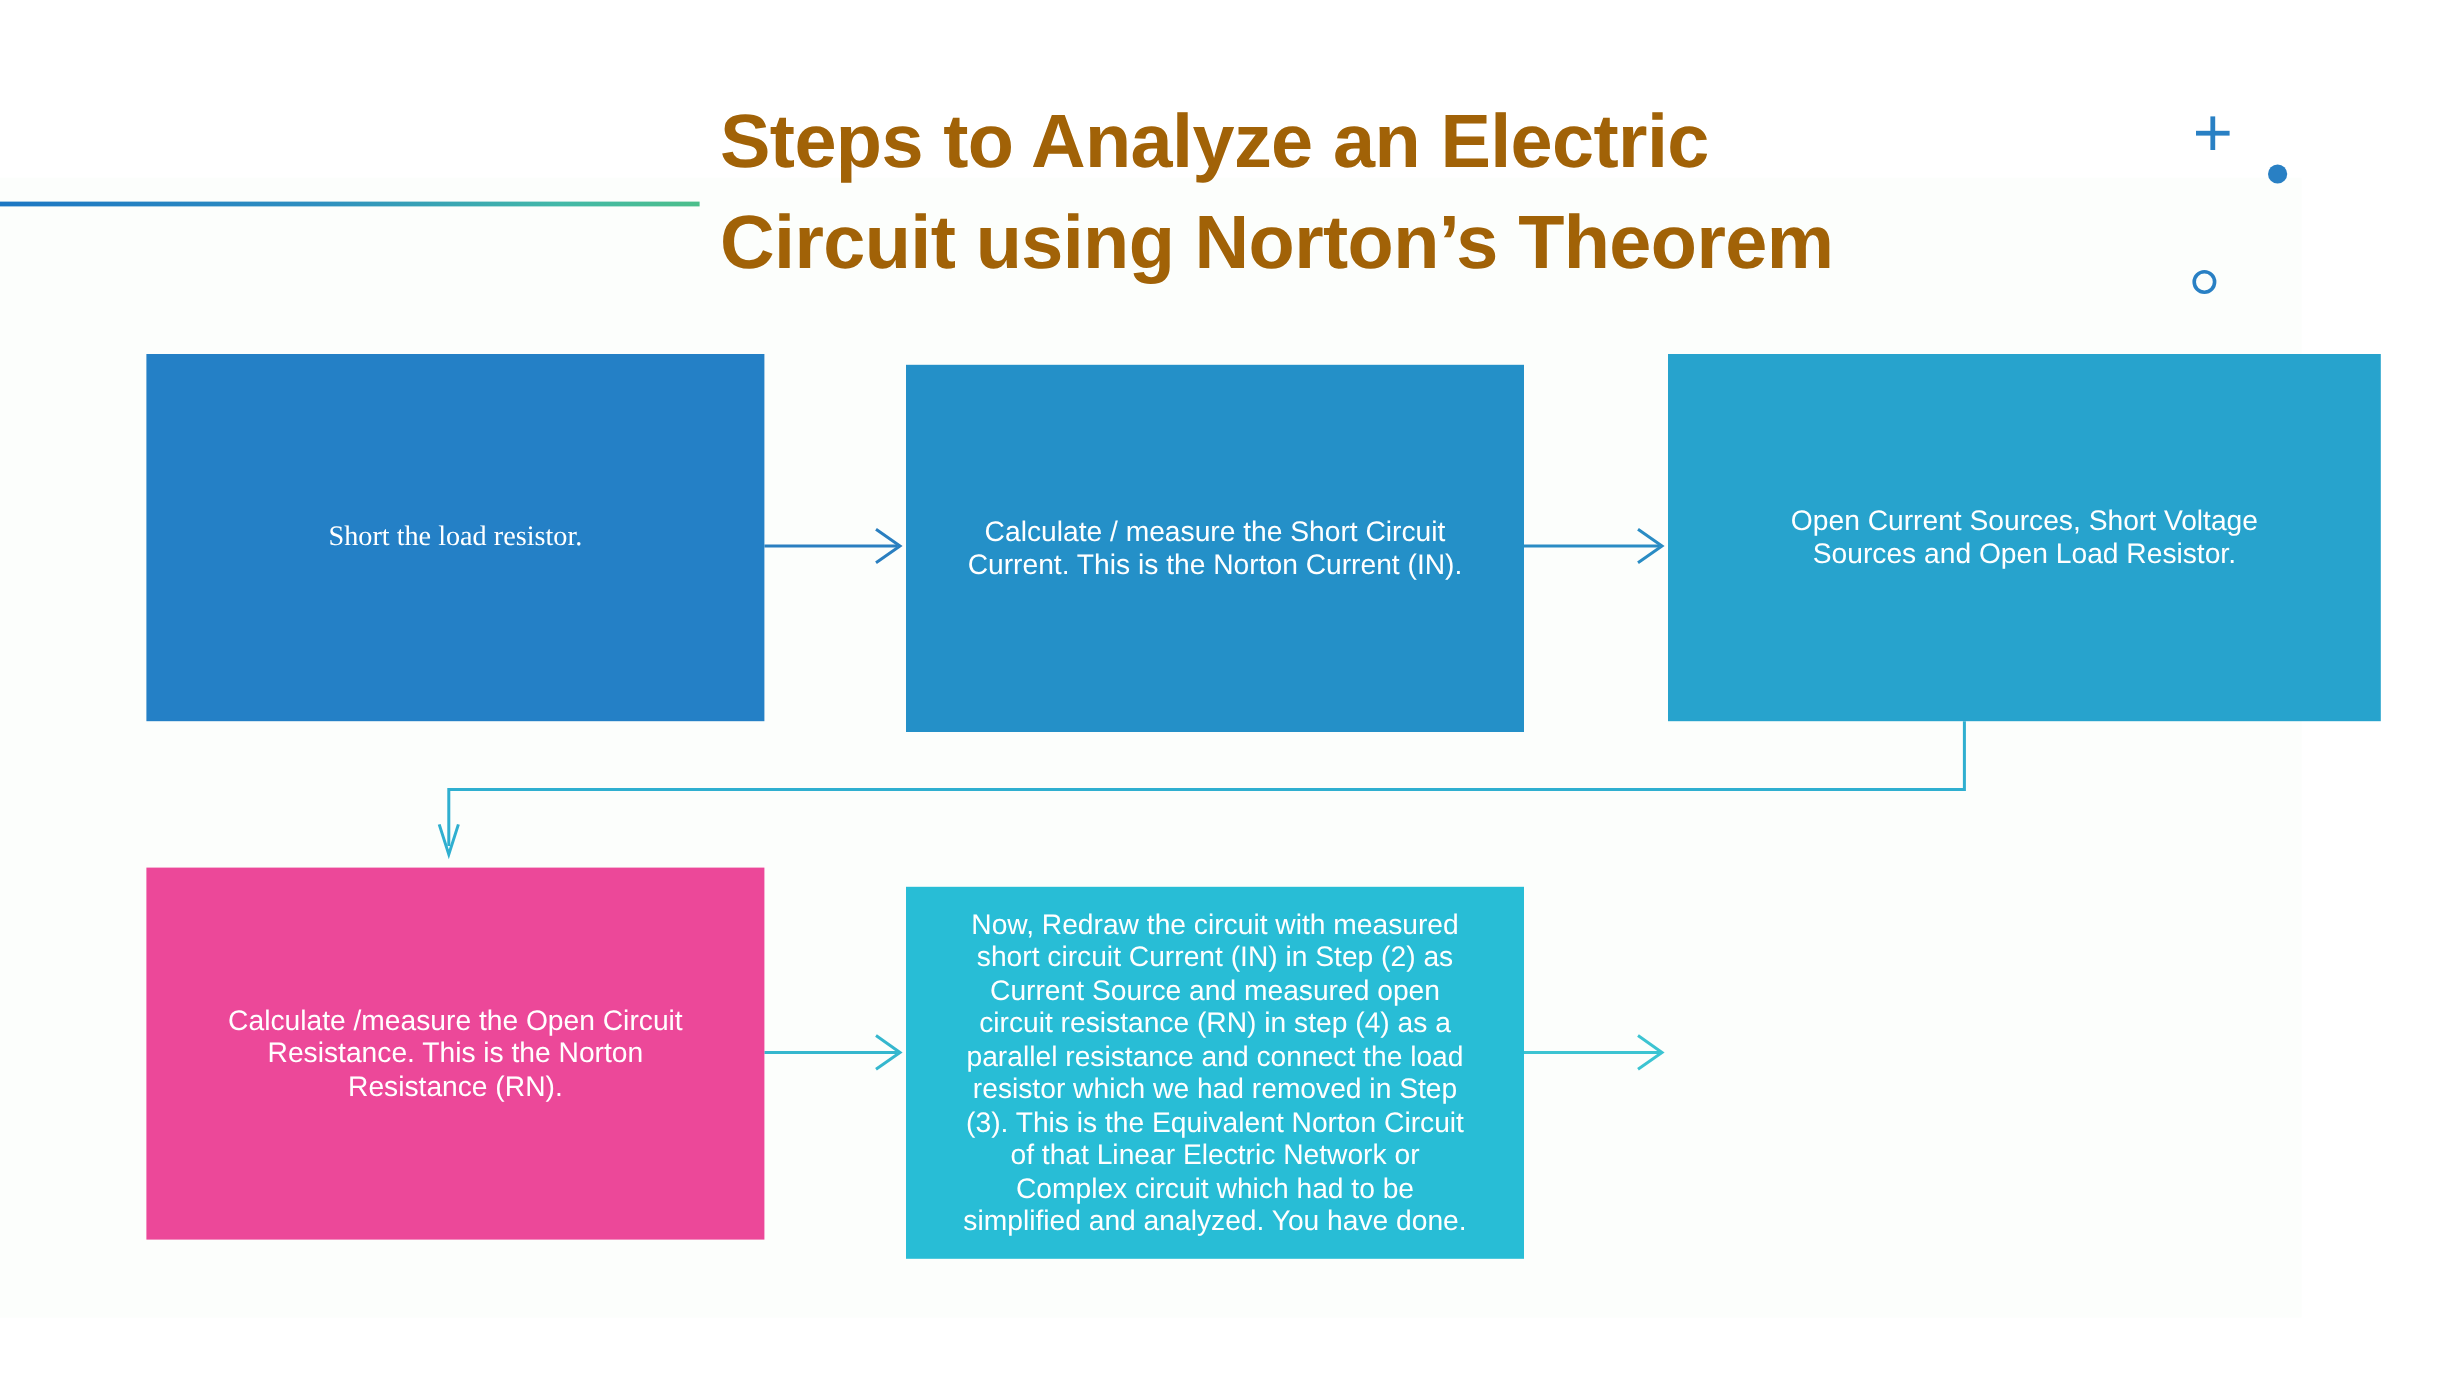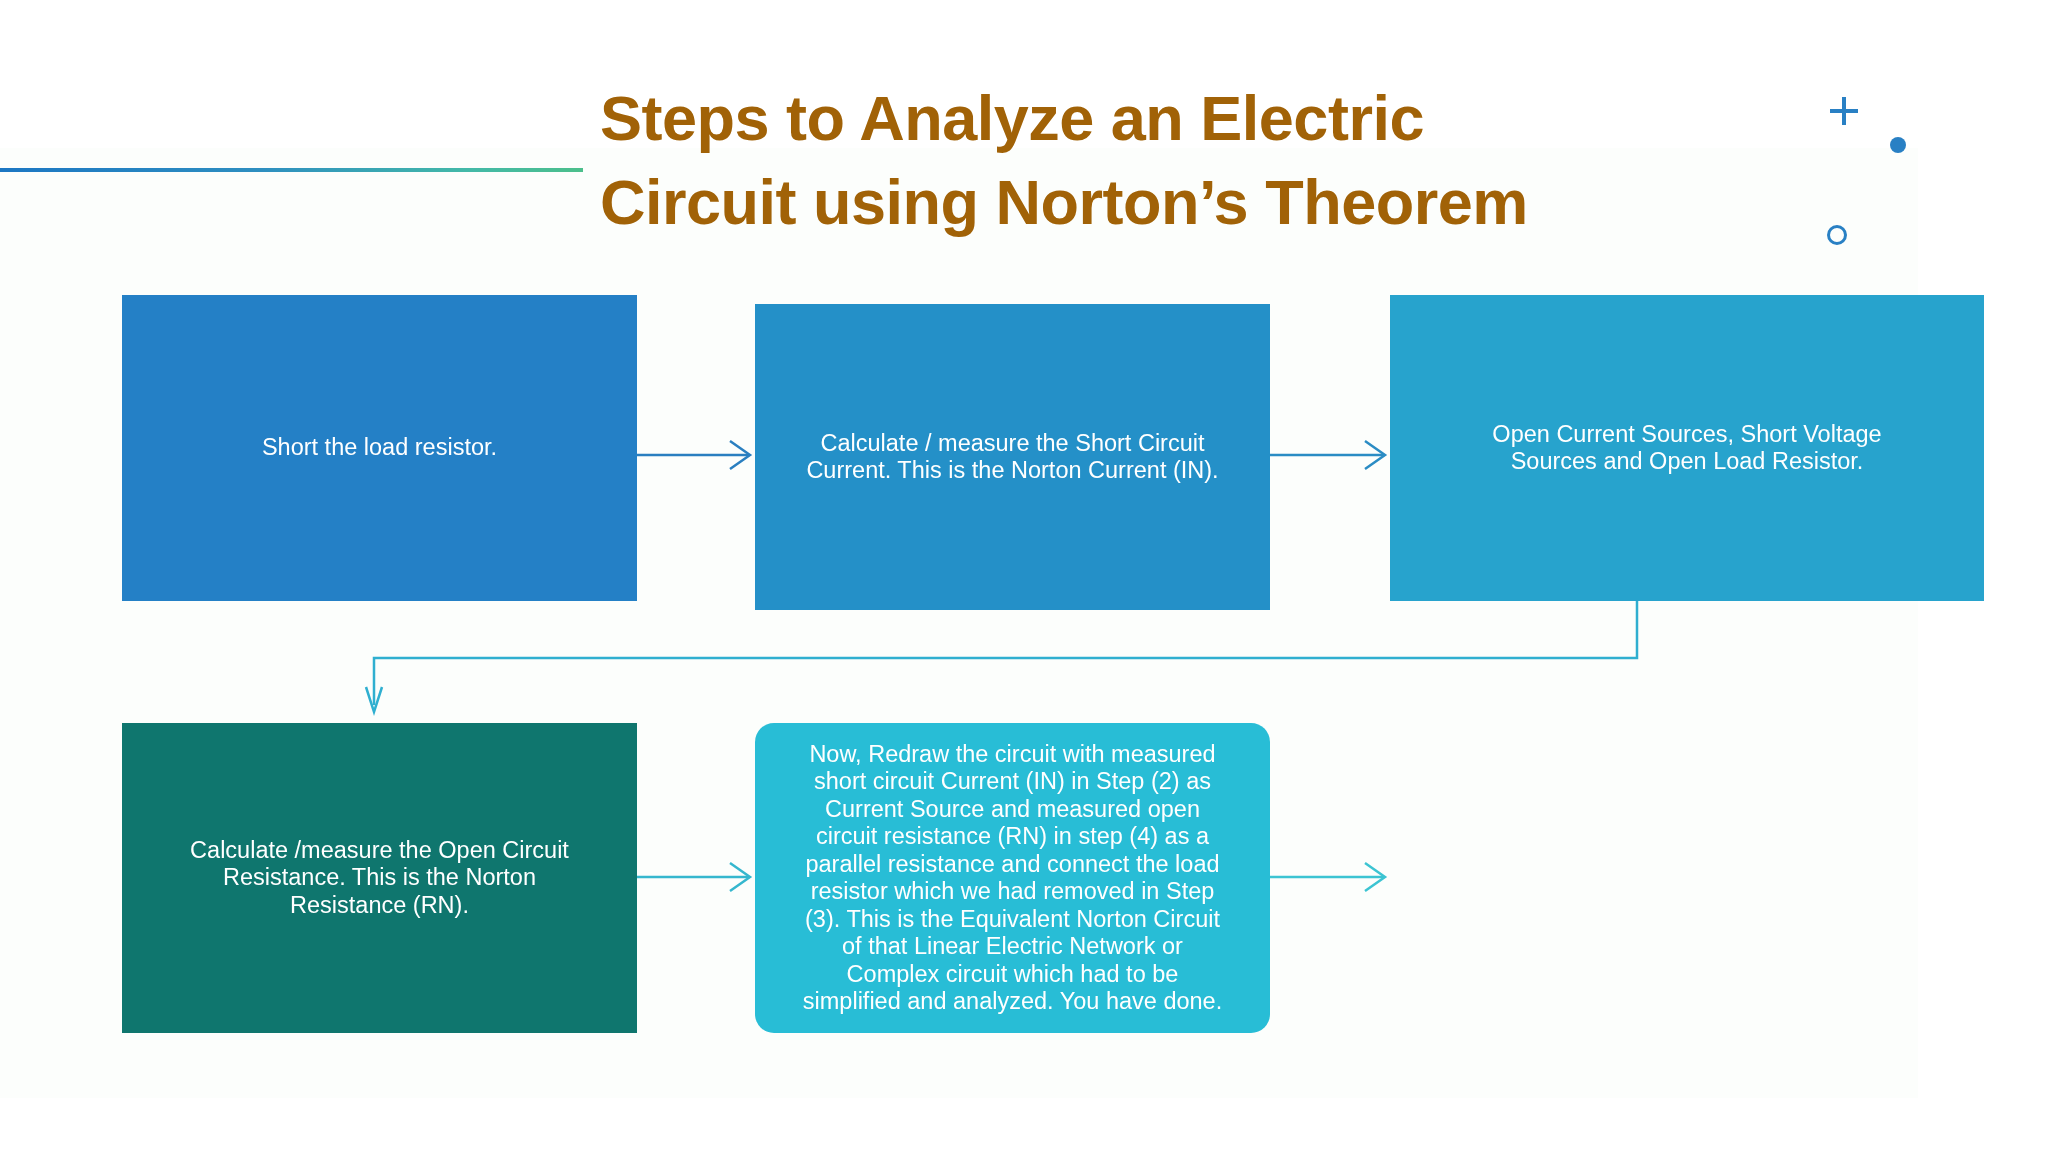--- a/index.html
+++ b/index.html
@@ -97,26 +97,26 @@
   }
   .fbox .ftext {
     color: #ffffff;
     text-align: center;
     font-size: 23.5px;
     line-height: 27.5px;
     white-space: pre-line;
   }
 
   
-  #box1 { left: 122px;  top: 295px; width: 515px; height: 306px; background: #2480C6; }
+  #box1 { left: 122px;  top: 295px; width: 515px; height: 306px; background: #2480C6; font-family: Liberation Serif, serif; }
   #box2 { left: 755px;  top: 304px; width: 515px; height: 306px; background: #2490C8; }
   #box3 { left: 1390px; top: 295px; width: 594px; height: 306px; background: #27A3CD; }
   
-  #box4 { left: 122px;  top: 723px; width: 515px; height: 310px; background: #0f766e; }
-  #box5 { left: 755px;  top: 723px; width: 515px; height: 310px; background: #28BDD6; border-radius: 19px; }
+  #box4 { left: 122px;  top: 723px; width: 515px; height: 310px; background: #ec4899; }
+  #box5 { left: 755px;  top: 739px; width: 515px; height: 310px; background: #28BDD6; }
   #box6 { left: 1390px; top: 723px; width: 513px; height: 310px; background: #2BD2D6; }
 
   
   #connectors {
     position: absolute;
     left: 0;
     top: 0;
     width: 2048px;
     height: 1152px;
     pointer-events: none;

